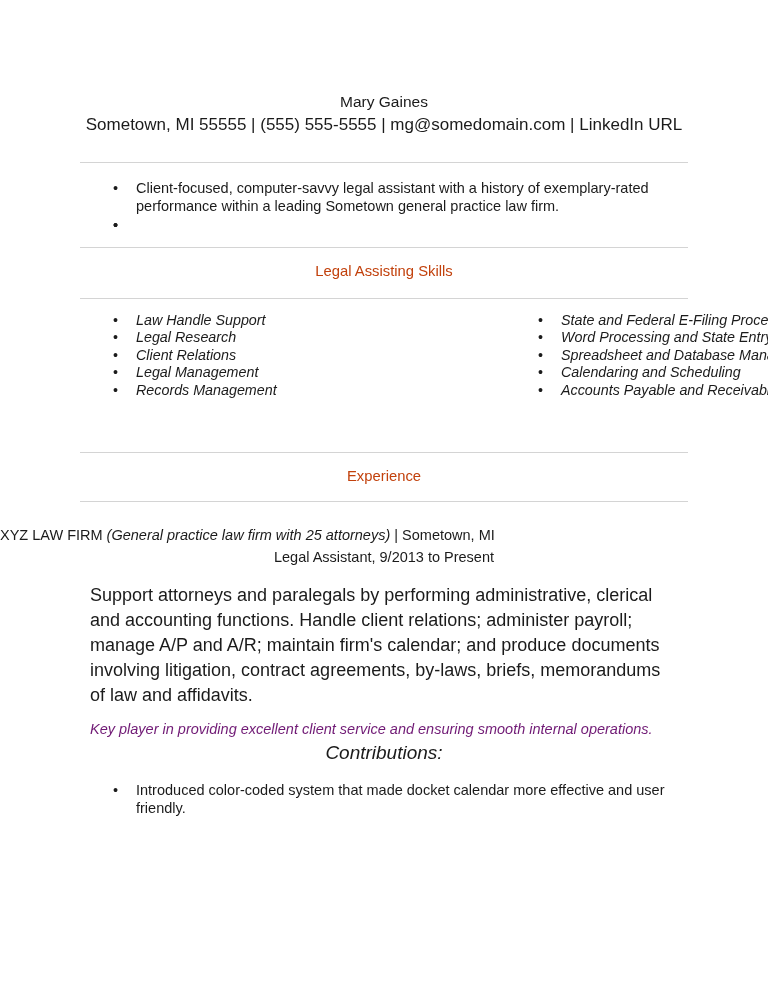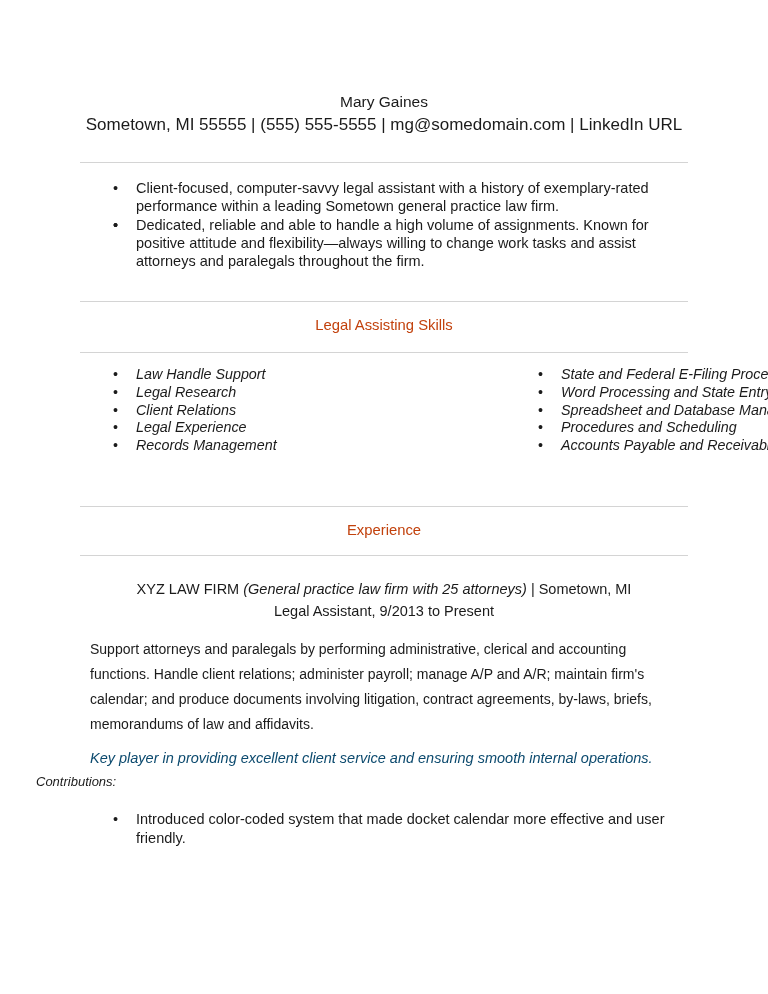--- a/index.html
+++ b/index.html
@@ -113,56 +113,55 @@
   }
   .skills-col li .dot {
     position: absolute;
     left: 0;
     top: 0;
     font-style: normal;
   }
 
   
   .job-head {
-    text-align: center;
+    text-align: left;
     font-size: 14.5px;
     line-height: 22px;
     margin-top: 22px;
     color: #1b1b1b;
   }
   .job-head .firm-desc { font-style: italic; }
   .job-sub {
     text-align: center;
     font-size: 14.5px;
     line-height: 22px;
     color: #1b1b1b;
   }
 
   .job-para {
     margin: 15px 90px 0 90px;
-    font-size: 14px;
+    font-size: 18px;
     line-height: 25px;
     color: #1b1b1b;
   }
 
   .key-player {
     margin: 9px 90px 0 90px;
     font-size: 14.5px;
     line-height: 24px;
     font-style: italic;
     text-align: left;
-    color: #0c4a6e;
+    color: #701a75;
   }
   .contrib {
-    text-align: left;
-    font-size: 13px;
+    text-align: center;
+    font-size: 19px;
     line-height: 24px;
     font-style: italic;
     color: #1b1b1b;
-    margin-left: 36px;
   }
 
   .contrib-list {
     margin: 16px 0 0 0;
     padding: 0;
     list-style: none;
   }
   .contrib-list li {
     position: relative;
     font-size: 14.5px;
@@ -185,45 +184,45 @@
   <div class="header">
     <div class="name">Mary Gaines</div>
     <div class="contact">Sometown, MI 55555 | (555) 555-5555 | mg@somedomain.com | LinkedIn URL</div>
   </div>
 
   <div class="rule rule-top"></div>
 
   <ul class="summary">
     <li><span class="dot">•</span><span>Client-focused, computer-savvy legal assistant with a history of exemplary-rated performance within a leading Sometown general practice law firm.</span></li>
     <li><span class="dot">•</span></li>
-    <li><span class="dot">•</span><span>Dedicated, reliable and able to handle a high volume of assignments. Known for positive attitude and flexibility—always willing to change work tasks and assist attorneys and paralegals throughout the firm.</span></li>
+    <li><span class="dot">•</span></li>
   </ul>
 
   <div class="rule rule-sum"></div>
 
   <div class="section-title">Legal Assisting Skills</div>
 
   <div class="rule rule-skillhead"></div>
 
   <div class="skills">
     <div class="skills-col left">
       <ul>
         <li><span class="dot">•</span><span>Law Handle Support</span></li>
         <li><span class="dot">•</span><span>Legal Research</span></li>
         <li><span class="dot">•</span><span>Client Relations</span></li>
-        <li><span class="dot">•</span><span>Legal Experience</span></li>
+        <li><span class="dot">•</span><span>Legal Management</span></li>
         <li><span class="dot">•</span><span>Records Management</span></li>
       </ul>
     </div>
     <div class="skills-col right">
       <ul>
         <li><span class="dot">•</span><span>State and Federal E-Filing Procedures</span></li>
         <li><span class="dot">•</span><span>Word Processing and State Entry</span></li>
         <li><span class="dot">•</span><span>Spreadsheet and Database Management</span></li>
-        <li><span class="dot">•</span><span>Procedures and Scheduling</span></li>
+        <li><span class="dot">•</span><span>Calendaring and Scheduling</span></li>
         <li><span class="dot">•</span><span>Accounts Payable and Receivable</span></li>
       </ul>
     </div>
   </div>
 
   <div class="rule rule-skillend"></div>
 
   <div class="section-title">Experience</div>
 
   <div class="rule rule-exphead"></div>

